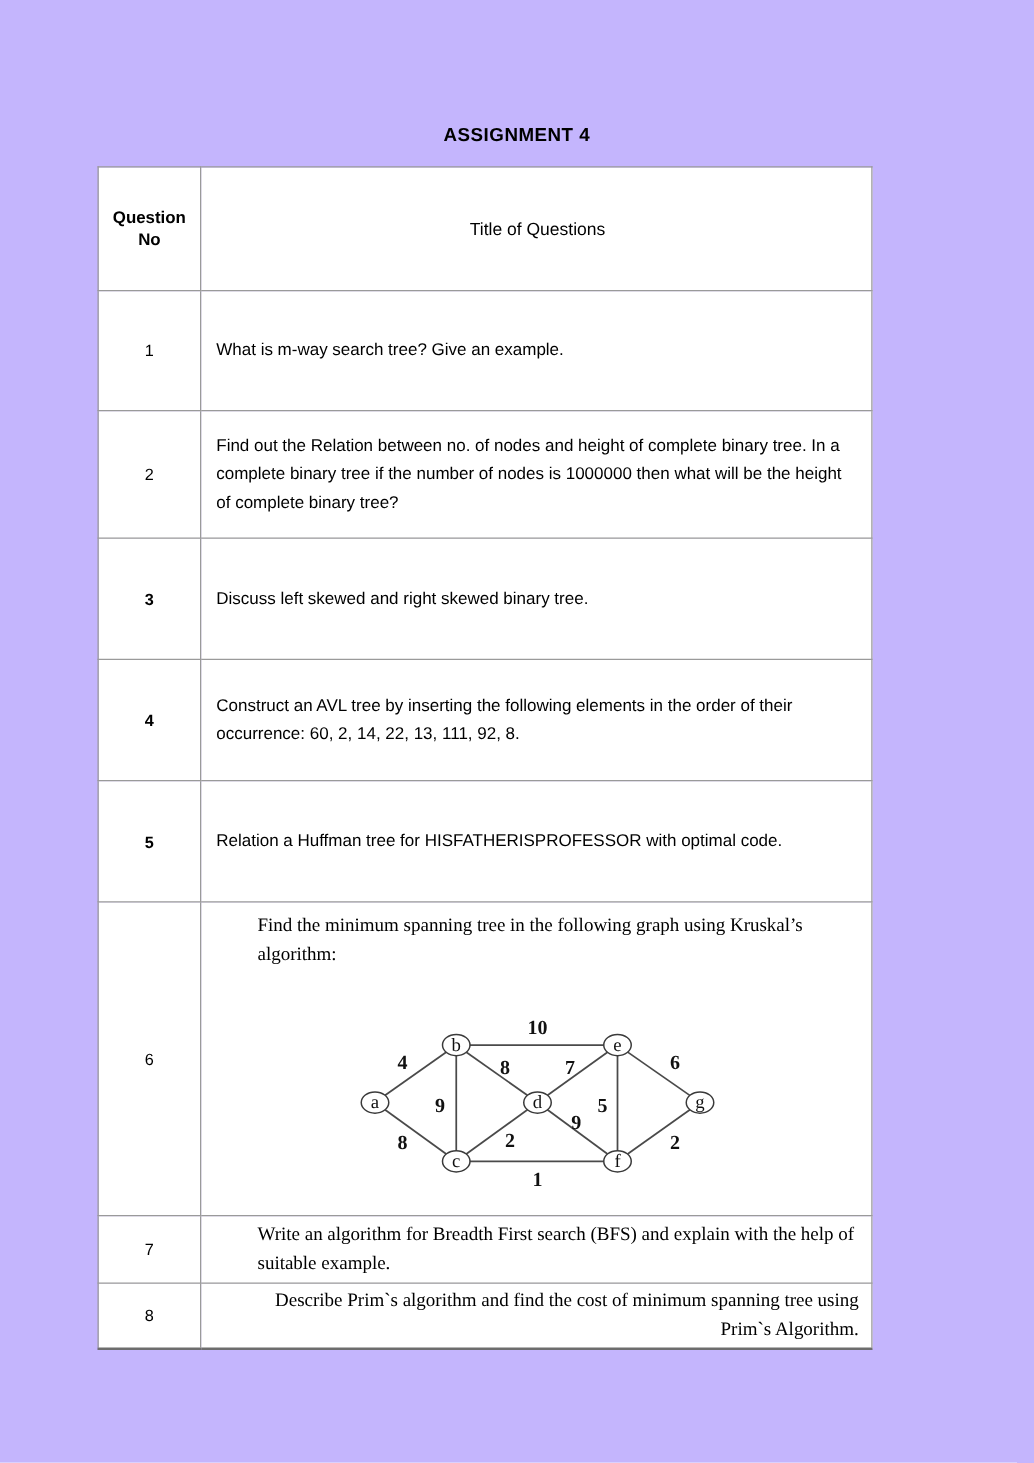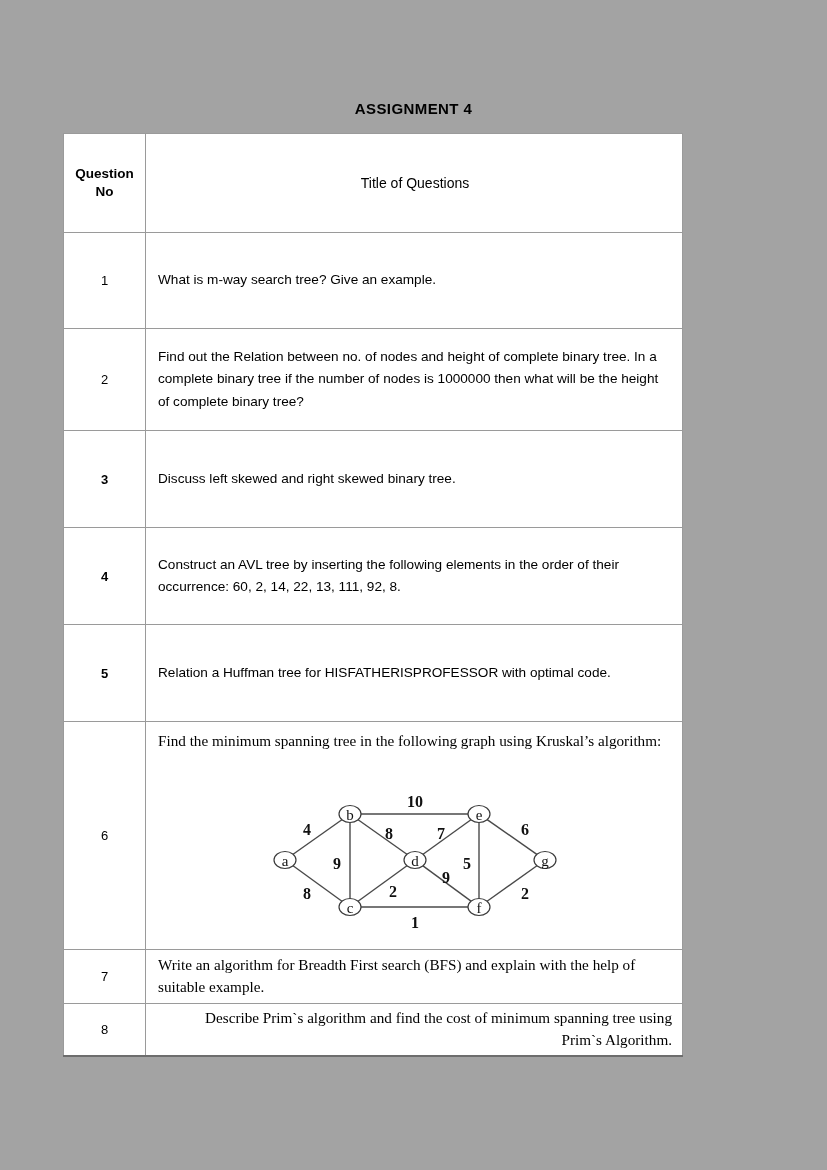--- a/index.html
+++ b/index.html
@@ -15,41 +15,41 @@
     font-family: "Liberation Sans", sans-serif;
     color: #000000;
     overflow: hidden;
   }
 
   #page {
     position: absolute;
     left: 0; top: 0;
     width: 827px;
     height: 1170px;
-    background: #a3a3a3;
+    background: #c4b5fd;
   }
 
   
   #doc-title {
     position: absolute;
     left: 0;
     top: 100px;
     width: 827px;
     text-align: center;
     font-family: "Liberation Sans", sans-serif;
     font-weight: bold;
     font-size: 15px;
     letter-spacing: 0.4px;
     color: #000;
   }
 
   
   #qtable {
     position: absolute;
-    left: 63px;
+    left: 78px;
     top: 133px;
     width: 619px;
     border-collapse: collapse;
     table-layout: fixed;
     padding-left: 24px;
   }
   #qtable td {
     border: 1px solid #9a9a9a;
     vertical-align: middle;
     padding: 0;
@@ -94,20 +94,21 @@
     font-family: "Liberation Sans", sans-serif;
     font-size: 13.6px;
     line-height: 1.62;
     color: #000;
   }
   .qtext-serif {
     font-family: "Liberation Serif", serif;
     font-size: 15.2px;
     line-height: 1.48;
     color: #000;
+    margin-left: 33px;
   }
   .qtext-serif.indent {
     padding-left: 8px;
     text-align: right;
   }
 
   
   #graph-figure {
     width: 100%;
     text-align: center;

